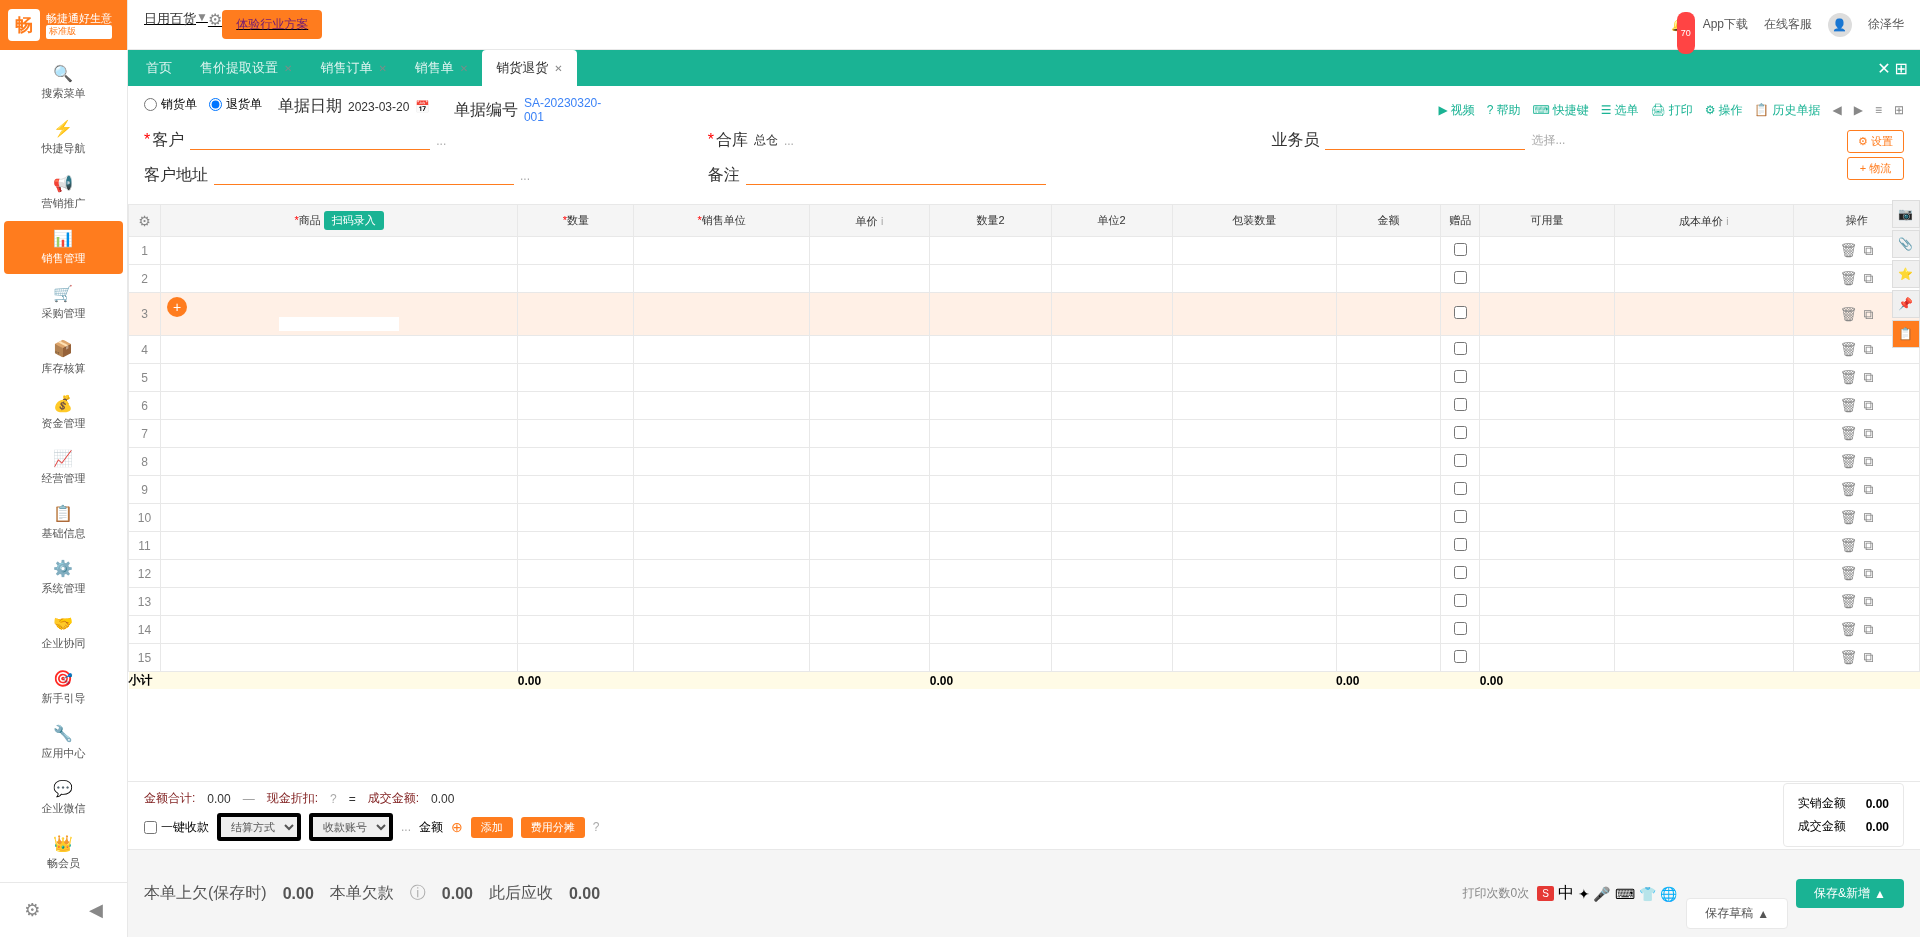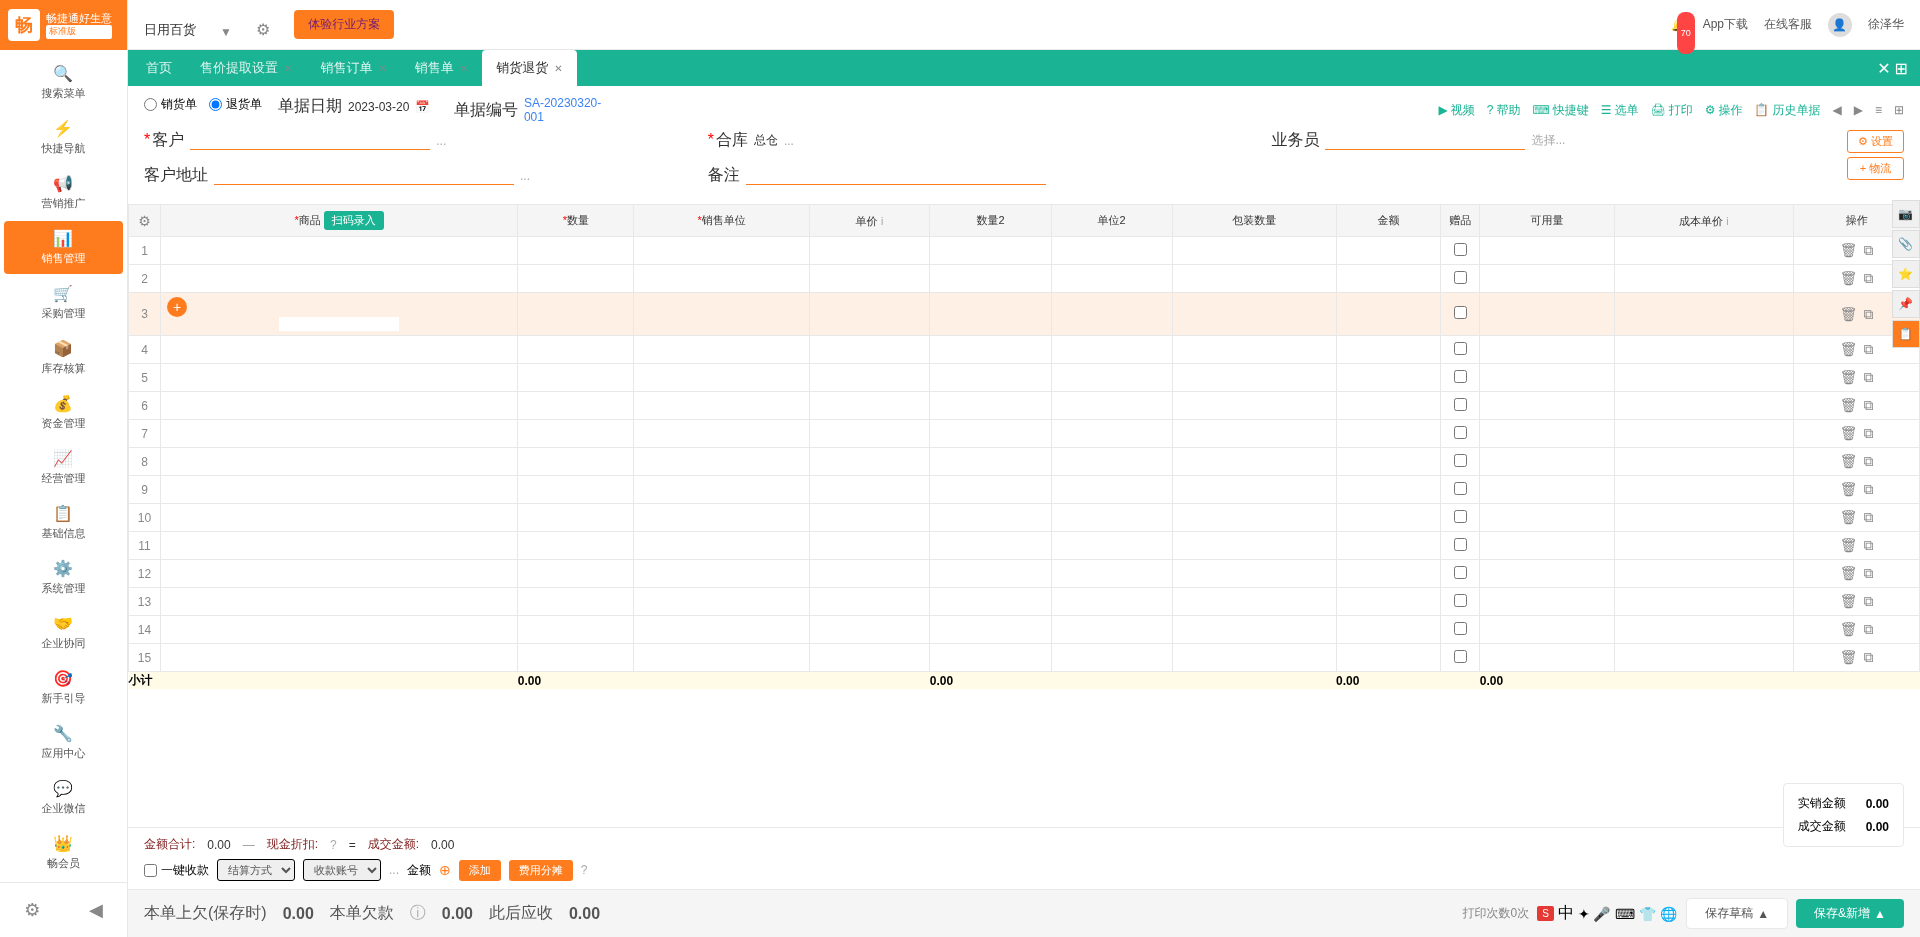--- a/index.html
+++ b/index.html
@@ -76,22 +76,23 @@
       background: #fff;
       height: 50px;
       display: flex;
       align-items: center;
       justify-content: space-between;
       padding: 0 16px;
       border-bottom: 1px solid #e8e8e8;
     }
     .top-header-left {
       display: flex;
-      align-items: flex-end;
-      gap: 24px;
+      align-items: flex-start;
+      gap: 0;
+      text-decoration: underline;
     }
     .top-header-gear { color: #888; font-size: 16px; cursor: pointer; }
     .btn-orange {
       background: #ff7c1e;
       color: #701a75;
       border: none;
       padding: 6px 14px;
       border-radius: 4px;
       cursor: pointer;
       font-size: 12px;
@@ -318,21 +319,21 @@
     }
     .amount-label { color: #7f1d1d; text-align: right; }
     .dash { color: #999; }
     .payment-row {
       display: flex;
       align-items: center;
       gap: 8px;
     }
     .checkbox-label { display: flex; align-items: center; gap: 4px; cursor: pointer; }
     .select-input {
-      border: 1px solid #000000;
+      border: 4px solid #000000;
       padding: 3px 6px;
       border-radius: 3px;
       font-size: 11px;
       color: #555;
     }
     .fee-btn {
       background: #ff7c1e;
       color: #fff;
       border: none;
       padding: 3px 10px;
@@ -375,20 +376,21 @@
       background: #fff;
       border: 1px solid #e8e8e8;
       padding: 6px 18px;
       border-radius: 4px;
       cursor: pointer;
       font-size: 12px;
       color: #555;
       display: flex;
       align-items: center;
       gap: 4px;
+      margin-top: 40px;
     }
     .btn-save-new {
       background: #1ab394;
       color: #fff;
       border: none;
       padding: 6px 18px;
       border-radius: 4px;
       cursor: pointer;
       font-size: 12px;
       display: flex;

